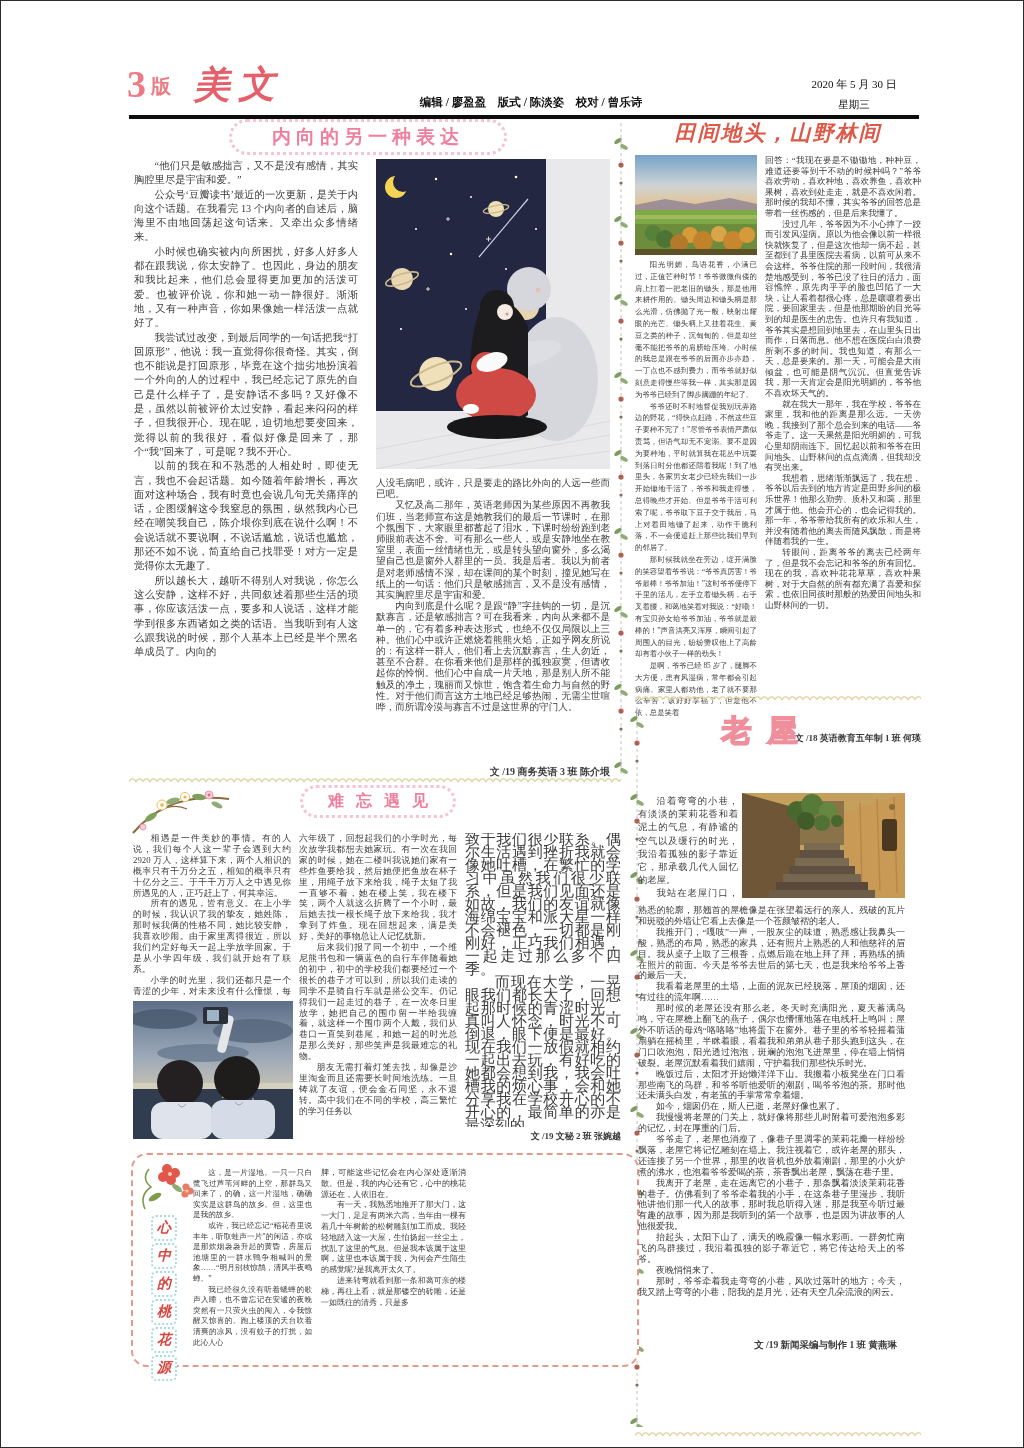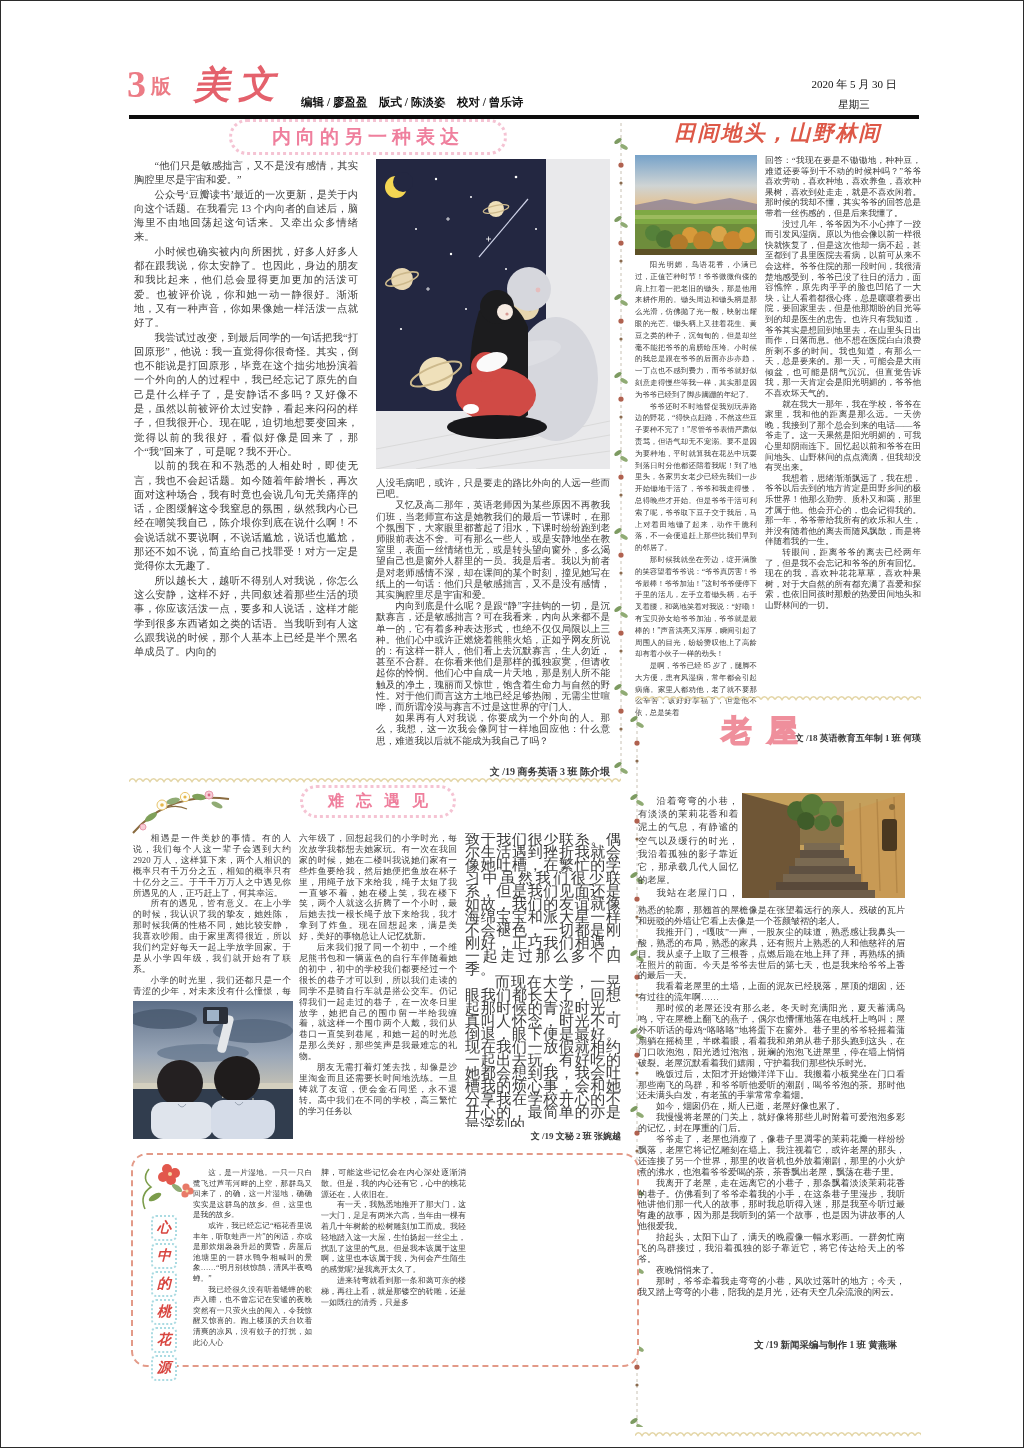--- a/index.html
+++ b/index.html
@@ -5,21 +5,21 @@
   html,body{margin:0;padding:0;background:#ffffff;}
   #page{position:relative;width:1022px;height:1446px;background:#fff;border:1px solid #2b2b2b;
         font-family:"Liberation Serif", serif;color:#3b3b3b;overflow:hidden;}
   .abs{position:absolute;}
   
   .edition{left:126px;top:64px;display:flex;align-items:flex-end;}
   .ed-num{font-size:38px;font-weight:bold;color:#ec7b85;line-height:1;}
   .ed-label{font-size:20px;font-weight:bold;color:#ec7b85;margin:0 0 3px 5px;}
   .section-name{font-size:37px;font-weight:bold;font-style:italic;color:#e4616c;margin:0 0 0 22px;
                 letter-spacing:8px;line-height:1;transform:rotate(-1deg);}
-  .credits{left:300px;top:94px;width:460px;text-align:left;font-size:11.5px;font-weight:bold;color:#111;}
+  .credits{left:300px;top:94px;width:460px;text-align:center;font-size:11.5px;font-weight:bold;color:#111;}
   .datebox{right:104px;top:76px;width:130px;text-align:center;font-size:11px;color:#111;}
   .datebox .wd{margin-top:6px;font-size:10.5px;}
   .rule{left:128px;top:114px;width:790px;height:4px;background:#0d0d0d;}
   
   .col{position:absolute;overflow:hidden;text-align:justify;}
   .col p{margin:0;text-indent:2em;}
   .col p.flush{text-indent:0;}
   .col-flex{display:flex;flex-direction:column;}
   .col-flex .paras{flex:1 1 auto;overflow:hidden;text-align:justify;}
   .col-flex .paras p{margin:0;text-indent:2em;}
@@ -116,21 +116,20 @@
         <ellipse cx="120" cy="236" rx="40" ry="27" fill="#d04a45"></ellipse>
         <circle cx="110" cy="208" r="15" fill="#d04a45"></circle>
         <ellipse cx="116" cy="203" rx="16" ry="9" fill="#fafafa" transform="rotate(-18 116 203)"></ellipse>
         <ellipse cx="95" cy="250" rx="8" ry="5" fill="#fff"></ellipse>
         <ellipse cx="121" cy="268" rx="50" ry="12" fill="#17171a"></ellipse>
       </svg>
       <div class="paras" style="margin-top:8px;font-size:9.6px;line-height:11.2px;">
           <p class="flush">人没毛病吧，或许，只是要走的路比外向的人远一些而已吧。</p>
           <p>又忆及高二那年，英语老师因为某些原因不再教我们班，当老师宣布这是她教我们的最后一节课时，在那个氛围下，大家眼里都蓄起了泪水，下课时纷纷跑到老师眼前表达不舍。可有那么一些人，或是安静地坐在教室里，表面一丝情绪也无，或是转头望向窗外，多么渴望自己也是窗外人群里的一员。我是后者。我以为前者是对老师感情不深，却在课间的某个时刻，撞见她写在纸上的一句话：他们只是敏感拙言，又不是没有感情，其实胸腔里尽是宇宙和爱。</p>
           <p>内向到底是什么呢？是跟“静”字挂钩的一切，是沉默寡言，还是敏感拙言？可在我看来，内向从来都不是单一的，它有着多种表达形式，也绝不仅仅局限以上三种。他们心中或许正燃烧着熊熊火焰，正如乎网友所说的：有这样一群人，他们看上去沉默寡言，生人勿近，甚至不合群。在你看来他们是那样的孤独寂寞，但请收起你的怜悯。他们心中自成一片天地，那是别人所不能触及的净土，瑰丽而又惊世，饱含着生命力与自然的野性。对于他们而言这方土地已经足够热闹，无需尘世喧哗，而所谓冷漠与寡言不过是这世界的守门人。</p>
-          <p>如果再有人对我说，你要成为一个外向的人。那么，我想，这一次我会像阿甘一样地回应他：什么意思，难道我以后就不能成为我自己了吗？</p>
         </div>
       <div class="byline" style="font-size:10px;margin-top:4px;">文 /19 商务英语 3 班 陈介垠</div>
     </div>
   </div>
 
   <svg class="abs" style="left:612px;top:122px;" width="16" height="654">
     <defs>
       <pattern id="pv1" width="16" height="78" patternUnits="userSpaceOnUse">
         <line x1="8" y1="0" x2="8" y2="78" stroke="#c9c2b4" stroke-width="1" stroke-dasharray="3 3"></line>
         <ellipse cx="5" cy="18" rx="4.2" ry="2" fill="#7d9b62" transform="rotate(-35 5 18)"></ellipse>

